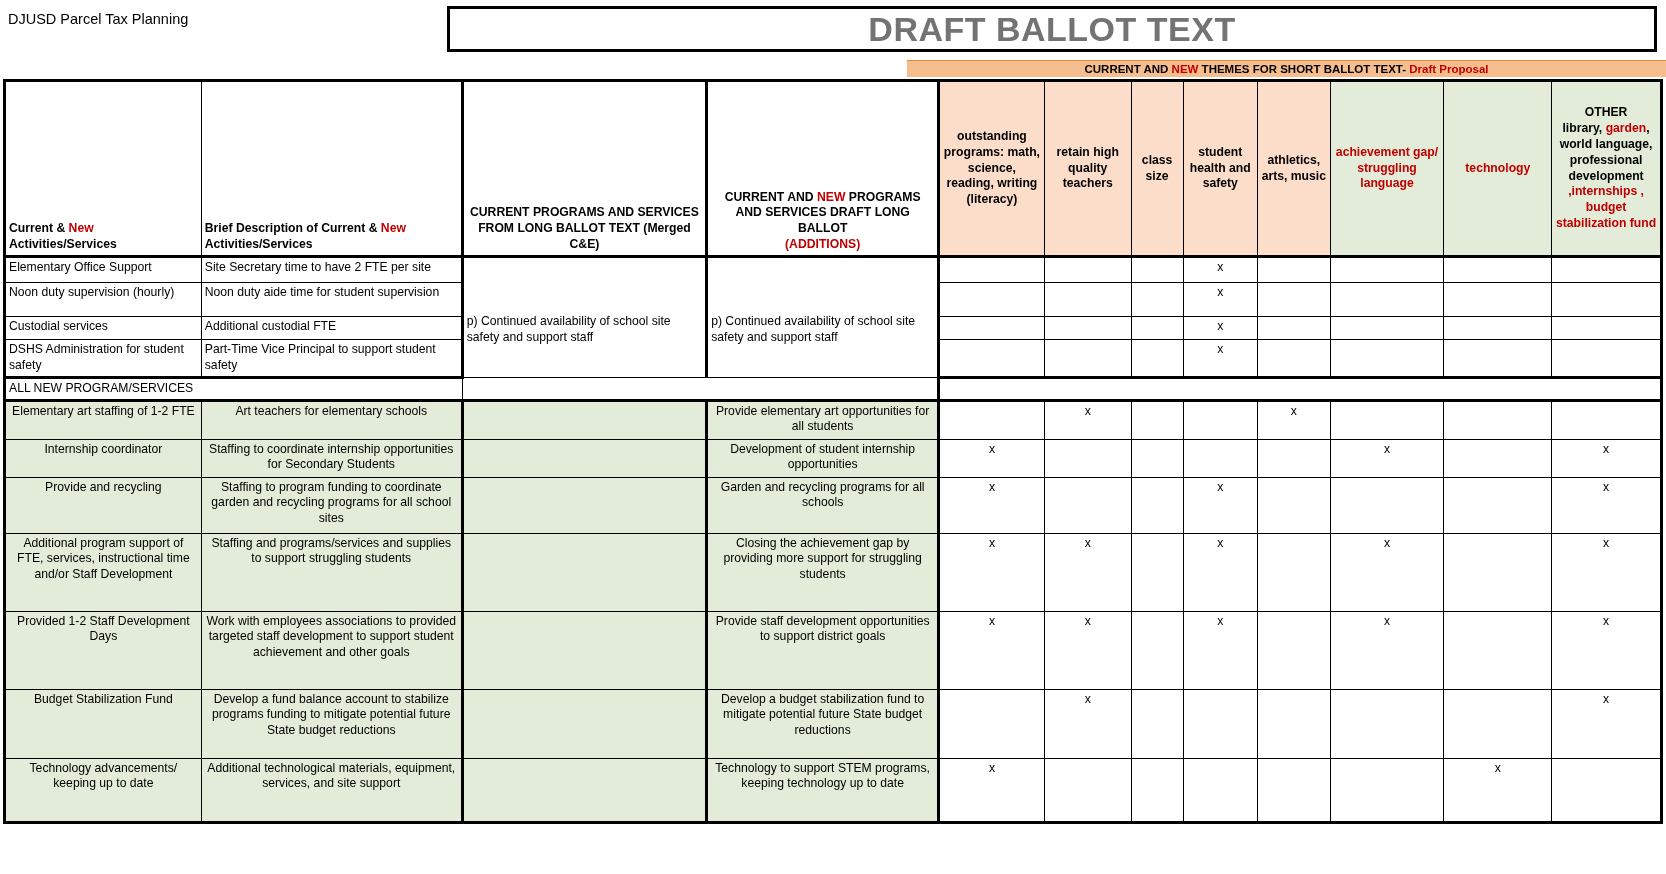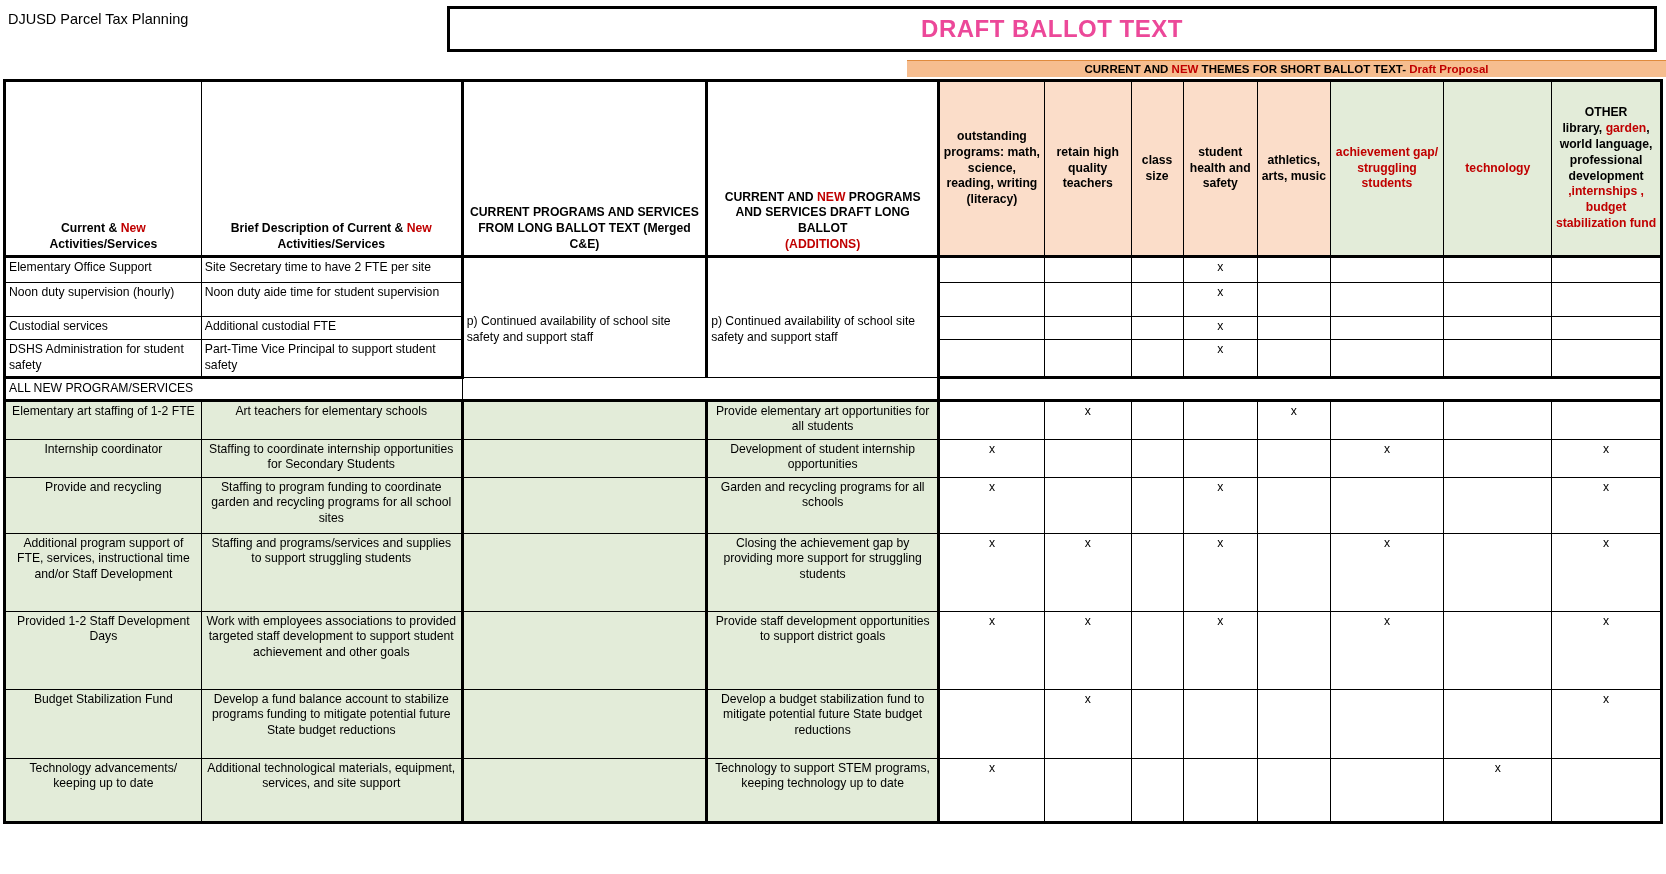--- a/index.html
+++ b/index.html
@@ -37,24 +37,24 @@
     left: 447px; top: 6px;
     width: 1210px;
     height: 46px;
     border: 3px solid #000;
     box-sizing: border-box;
     display: flex;
     align-items: center;
     justify-content: center;
   }
   .ballot-banner span {
-    font-size: 24px;
+    font-size: 34px;
     font-weight: bold;
     letter-spacing: 0.5px;
-    color: #ec4899;
+    color: #737373;
   }
 
   .themes-bar {
     position: absolute;
     left: 907px; top: 60px;
     width: 759px;
     height: 16px;
     background: #f6bd8f;
     border-top: 1px solid #e08a3c;
     display: flex;
@@ -117,21 +117,21 @@
     font-weight: bold;
   }
   tr.hdr td.theme {
     vertical-align: middle;
     text-align: center;
     font-size: 12.2px;
     margin-top: 26px;
   }
   .peach { background: #fbddc9; }
   .green { background: #e3ecd9; }
-  .hdr-left { text-align: center; font-size: 12.4px; }
+  .hdr-left { text-align: left; font-size: 12.4px; }
   .hdr-center { text-align: center; font-size: 12.4px; }
   .red { color: #c00000; }
 
   td.body-cell { vertical-align: top; }
   td.greenrow { background: #e3ecd9; color: #c00000; text-align: center; }
   td.x-cell { text-align: center; vertical-align: middle; font-size: 12.5px; font-weight: bold; }
 
   .section-banner {
     font-size: 12.6px;
     font-weight: bold;
@@ -203,21 +203,21 @@
       <td class="theme peach thick-t thick-b">
         <span>class size</span>
       </td>
       <td class="theme peach thick-t thick-b">
         <span>student health and safety</span>
       </td>
       <td class="theme peach thick-t thick-b">
         <span>athletics, arts, music</span>
       </td>
       <td class="theme green thick-t thick-b" style="color:#c00000;">
-        <span>achievement gap/ struggling students</span>
+        <span>achievement gap/ struggling language</span>
       </td>
       <td class="theme green thick-t thick-b" style="color:#c00000;">
         <span>technology</span>
       </td>
       <td class="theme green thick-t thick-b thick-r other-hdr">
         <span style="font-weight:bold;">OTHER</span><br>
         <span>library, </span><span class="red">garden</span><span>, world language, professional development </span><span class="red">,internships , budget stabilization fund</span>
       </td>
     </tr>
 

